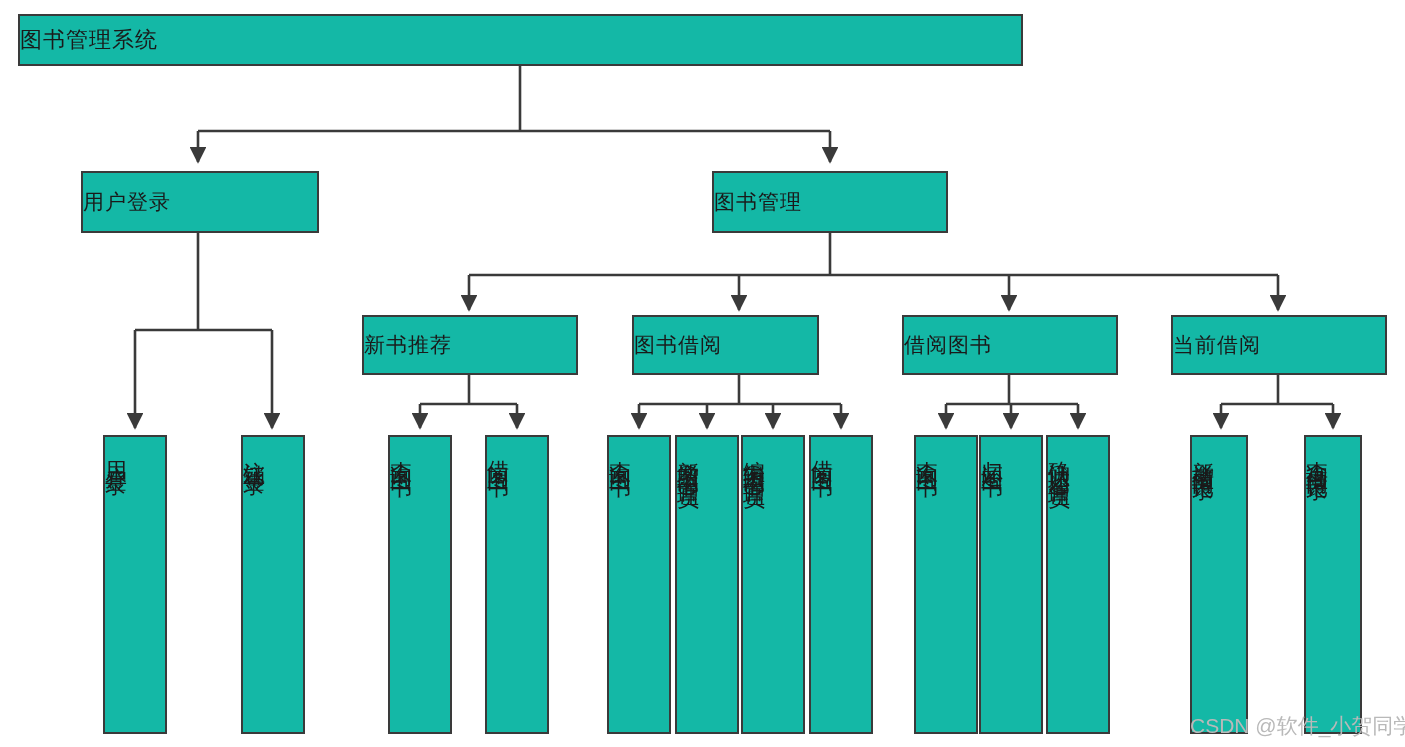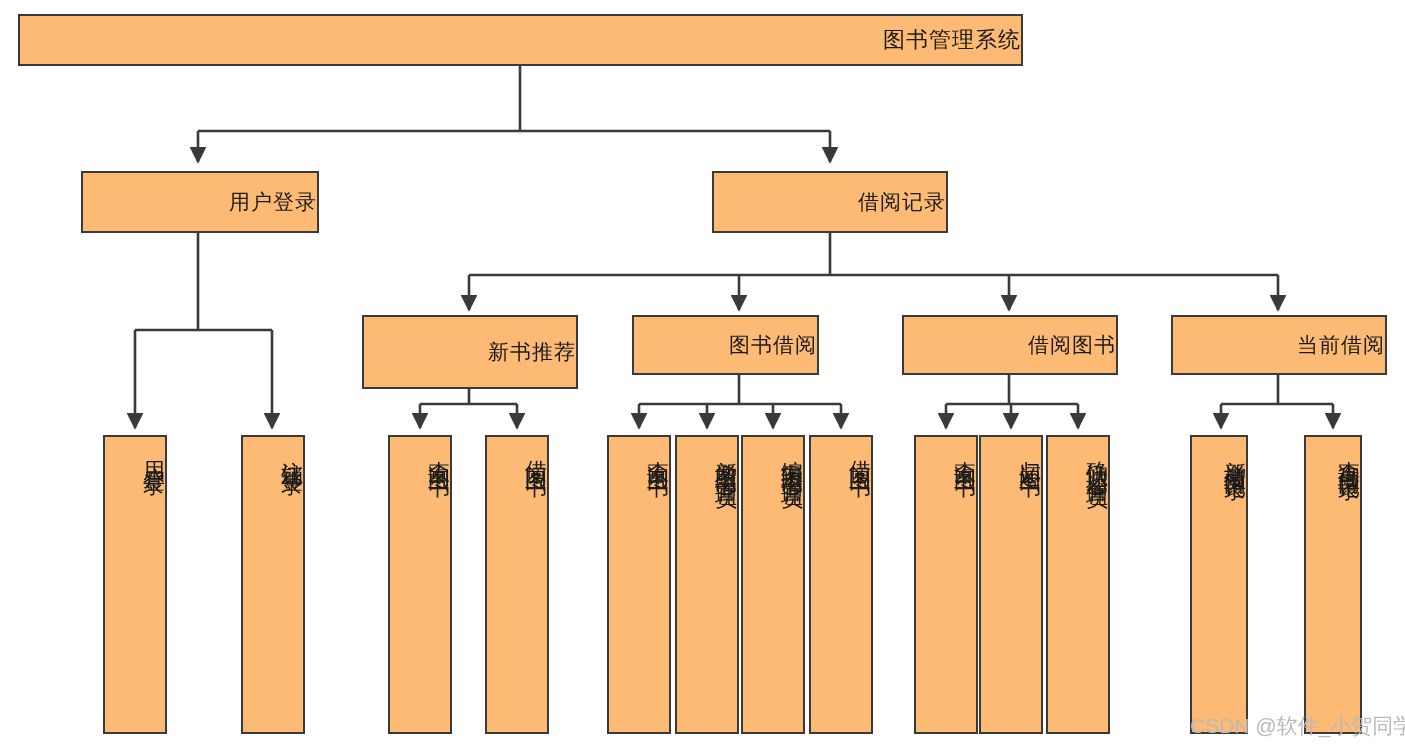--- a/index.html
+++ b/index.html
@@ -22,25 +22,25 @@
     position: absolute;
     left: 0;
     top: 0;
     width: 1405px;
     height: 747px;
     pointer-events: none;
   }
   .node {
     position: absolute;
     box-sizing: border-box;
-    background: #fdba74;
+    background: #14b8a6;
     border: 2px solid #3a3a3a;
     display: flex;
     align-items: center;
-    justify-content: flex-end;
+    justify-content: flex-start;
     color: #1a1a1a;
     z-index: 2;
   }
   .node .label {
     display: block;
     text-align: center;
     line-height: 1.12;
     white-space: nowrap;
   }
   
@@ -136,24 +136,24 @@
 
   <div class="node horiz root" style="left:18px; top:14px; width:1005px; height:52px;">
     <span class="label">图书管理系统</span>
   </div>
 
   <div class="node horiz" style="left:81px; top:171px; width:238px; height:62px;">
     <span class="label">用户登录</span>
   </div>
 
   <div class="node horiz" style="left:712px; top:171px; width:236px; height:62px;">
-    <span class="label">借阅记录</span>
-  </div>
-
-  <div class="node horiz" style="left:362px; top:315px; width:216px; height:74px;">
+    <span class="label">图书管理</span>
+  </div>
+
+  <div class="node horiz" style="left:362px; top:315px; width:216px; height:60px;">
     <span class="label">新书推荐</span>
   </div>
 
   <div class="node horiz" style="left:632px; top:315px; width:187px; height:60px;">
     <span class="label">图书借阅</span>
   </div>
 
   <div class="node horiz" style="left:902px; top:315px; width:216px; height:60px;">
     <span class="label">借阅图书</span>
   </div>

